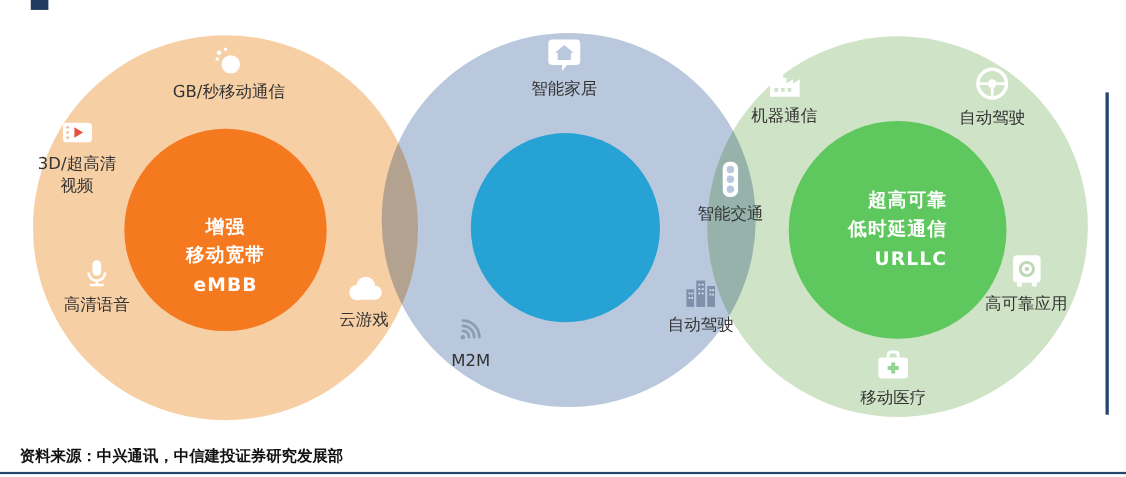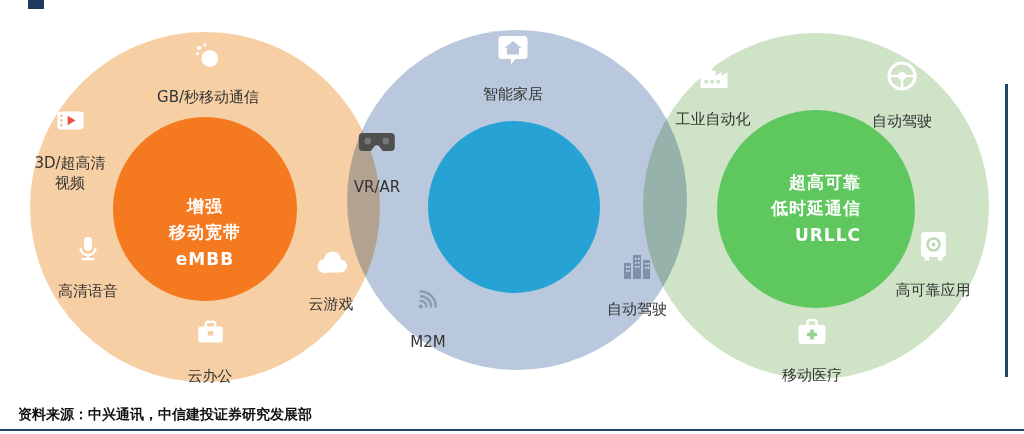--- a/index.html
+++ b/index.html
@@ -19,21 +19,21 @@
   
   .ctitle{
     position:absolute;transform:translate(-50%,-50%);color:#fff;font-weight:700;
     font-size:17px;line-height:1.55;text-align:center;white-space:pre-line;letter-spacing:1px;
   }
   .t-embb{left:205px;top:209px;margin-top:24px;}
   .t-mmtc{left:514px;top:207px;}
   .t-urllc{left:816px;top:209px;text-align:right;}
   
   .item{
-    position:absolute;display:flex;flex-direction:column;align-items:center;gap:17px;
+    position:absolute;display:flex;flex-direction:column;align-items:center;gap:3px;
     transform:translateX(-50%);text-align:center;
   }
   .item .icon{display:flex;align-items:flex-end;justify-content:center;height:36px;}
   .item .label{font-size:15px;color:#333;white-space:pre-line;line-height:1.35;}
   .it-gb{left:208px;top:34px;}
   .it-video{left:70px;top:100px;}
   .it-voice{left:88px;top:228px;}
   .it-office{left:210px;top:313px;}
   .it-vr{left:377px;top:124px;}
   .it-home{left:513px;top:31px;}
@@ -105,41 +105,21 @@
       <svg width="30" height="30" viewBox="0 0 34 34">
           <rect x="12.5" y="3" width="9" height="16" rx="4.5" fill="#fff"></rect>
           <path d="M8.5 15.5 a8.5 8.5 0 0 0 17 0" fill="none" stroke="#fff" stroke-width="2.6"></path>
           <line x1="17" y1="24" x2="17" y2="28.5" stroke="#fff" stroke-width="2.6"></line>
           <line x1="11" y1="28.5" x2="23" y2="28.5" stroke="#fff" stroke-width="2.6" stroke-linecap="round"></line>
         </svg>
     </span>
     <span class="label">高清语音</span>
   </div>
 
-  <div class="item it-office">
-    <span class="icon">
-      <svg width="32" height="32" viewBox="0 0 34 34">
-          <path d="M12 10 V7.5 A2.5 2.5 0 0 1 14.5 5 h5 A2.5 2.5 0 0 1 22 7.5 V10" fill="none" stroke="#fff" stroke-width="2.6"></path>
-          <rect x="4" y="10" width="26" height="17" rx="3" fill="#fff"></rect>
-          <rect x="14" y="15" width="6" height="5" rx="1.2" fill="#f7cfa5"></rect>
-        </svg>
-    </span>
-    <span class="label">云办公</span>
-  </div>
-
-  <div class="item it-vr">
-    <span class="icon">
-      <svg width="40" height="32" viewBox="0 0 40 30">
-          <path d="M6 4 H34 A4 4 0 0 1 38 8 V18 A4 4 0 0 1 34 22 H26 L22.5 17.5 A3.2 3.2 0 0 0 17.5 17.5 L14 22 H6 A4 4 0 0 1 2 18 V8 A4 4 0 0 1 6 4 Z" fill="#4f4f4f"></path>
-          <circle cx="11" cy="12" r="3.4" fill="#767676"></circle>
-          <circle cx="29" cy="12" r="3.4" fill="#767676"></circle>
-        </svg>
-    </span>
-    <span class="label">VR/AR</span>
-  </div>
+
 
   <div class="item it-cgame">
     <span class="icon">
       <svg width="36" height="30" viewBox="0 0 36 28">
           <circle cx="11" cy="18" r="7" fill="#fff"></circle>
           <circle cx="19" cy="12" r="8.5" fill="#fff"></circle>
           <circle cx="27" cy="18" r="6.5" fill="#fff"></circle>
           <rect x="11" y="16" width="16" height="8.5" fill="#fff"></rect>
         </svg>
     </span>
@@ -161,20 +141,31 @@
       <svg width="32" height="32" viewBox="0 0 34 34" fill="none" stroke="#8d9cb3" stroke-width="2.6" stroke-linecap="round">
           <circle cx="9" cy="25" r="2.2" fill="#8d9cb3" stroke="none"></circle>
           <path d="M15 25 A6 6 0 0 0 9 19"></path>
           <path d="M20 25 A11 11 0 0 0 9 14"></path>
           <path d="M25 25 A16 16 0 0 0 9 9"></path>
         </svg>
     </span>
     <span class="label">M2M</span>
   </div>
 
+  <div class="item it-traffic">
+    <span class="icon">
+      <svg width="26" height="36" viewBox="0 0 26 36">
+          <rect x="6" y="2" width="14" height="32" rx="6" fill="#fff"></rect>
+          <circle cx="13" cy="9" r="3.4" fill="#b9c8dd"></circle>
+          <circle cx="13" cy="18" r="3.4" fill="#b9c8dd"></circle>
+          <circle cx="13" cy="27" r="3.4" fill="#b9c8dd"></circle>
+        </svg>
+    </span>
+    <span class="label">智能交通</span>
+  </div>
 
   <div class="item it-city">
     <span class="icon">
       <svg width="34" height="34" viewBox="0 0 34 34">
           <g fill="#7e90aa">
             <rect x="4" y="15" width="7" height="16"></rect>
             <rect x="13" y="7" width="8" height="24"></rect>
             <rect x="23" y="12" width="7" height="19"></rect>
           </g>
           <g fill="#d9e1ee">
@@ -206,21 +197,21 @@
             <rect x="13" y="7" width="4" height="9"></rect>
             <path d="M5 32 V15 H20 V20 L26 16 V20 L32 16 V32 Z"></path>
           </g>
           <g fill="#cfe3c6">
             <rect x="9" y="24" width="3.4" height="3.4"></rect>
             <rect x="15" y="24" width="3.4" height="3.4"></rect>
             <rect x="21" y="24" width="3.4" height="3.4"></rect>
           </g>
         </svg>
     </span>
-    <span class="label">工业自动化</span>
+    <span class="label">机器通信</span>
   </div>
 
   <div class="item it-drive">
     <span class="icon">
       <svg width="36" height="36" viewBox="0 0 36 36">
           <circle cx="18" cy="18" r="13" fill="none" stroke="#fff" stroke-width="3.2"></circle>
           <circle cx="18" cy="18" r="4" fill="#fff"></circle>
           <path d="M6 18 H14 M22 18 H30 M18 22 V31" stroke="#fff" stroke-width="2.6" fill="none"></path>
         </svg>
     </span>

